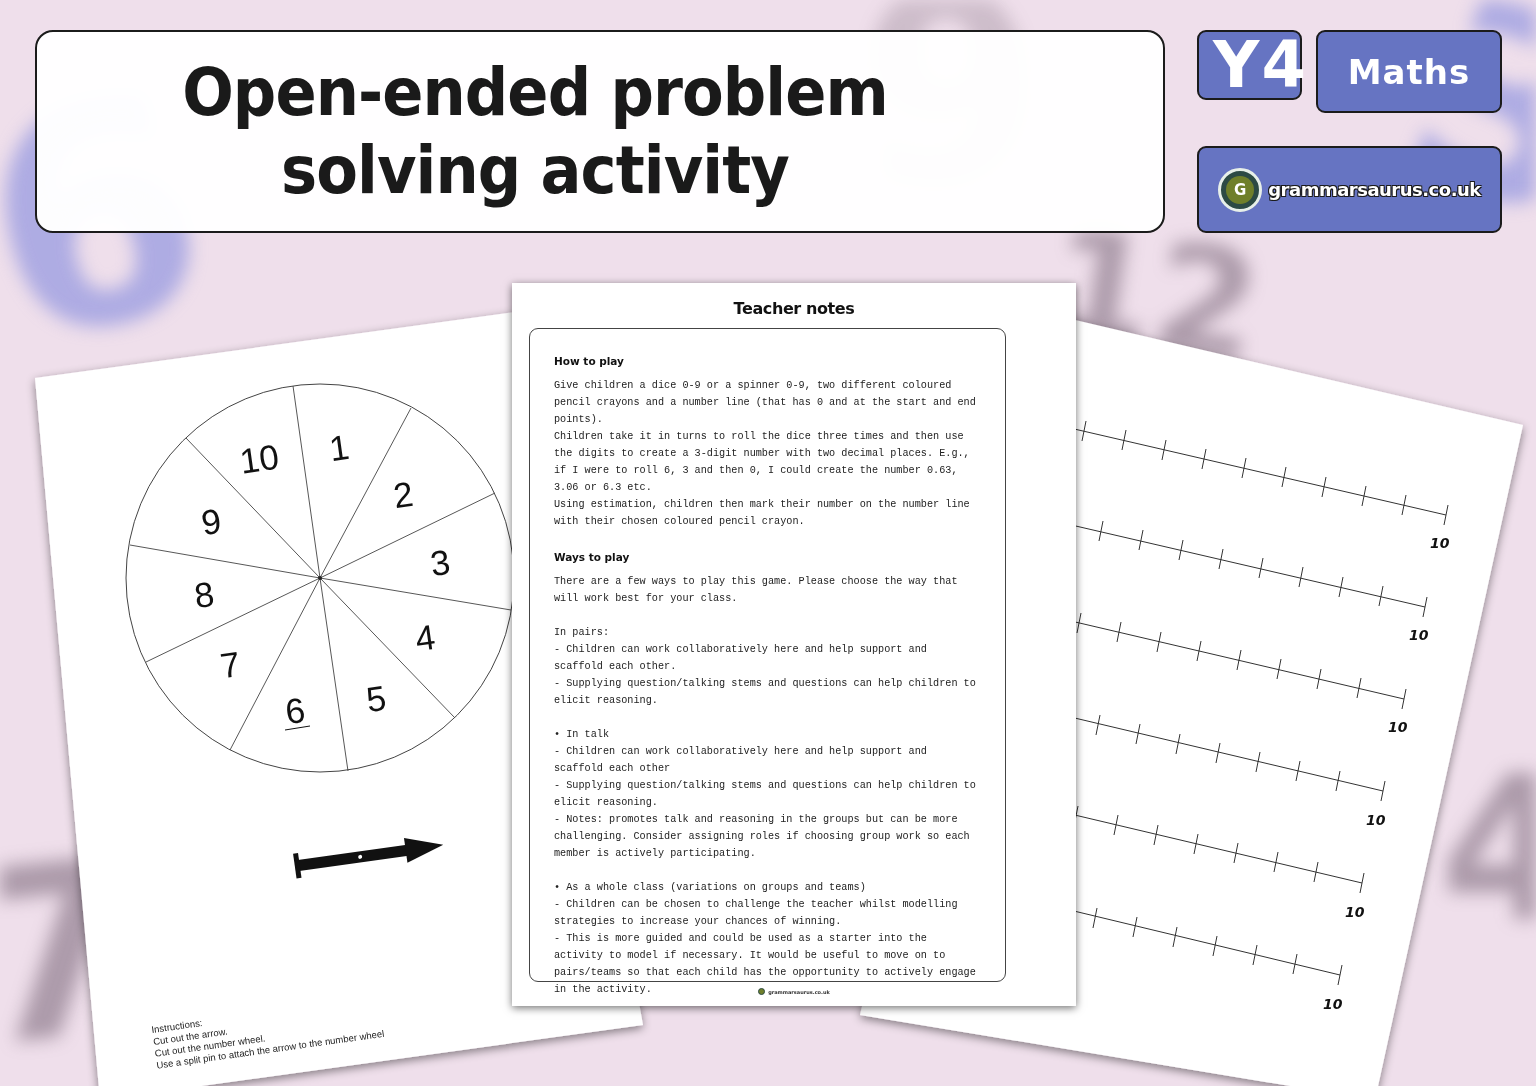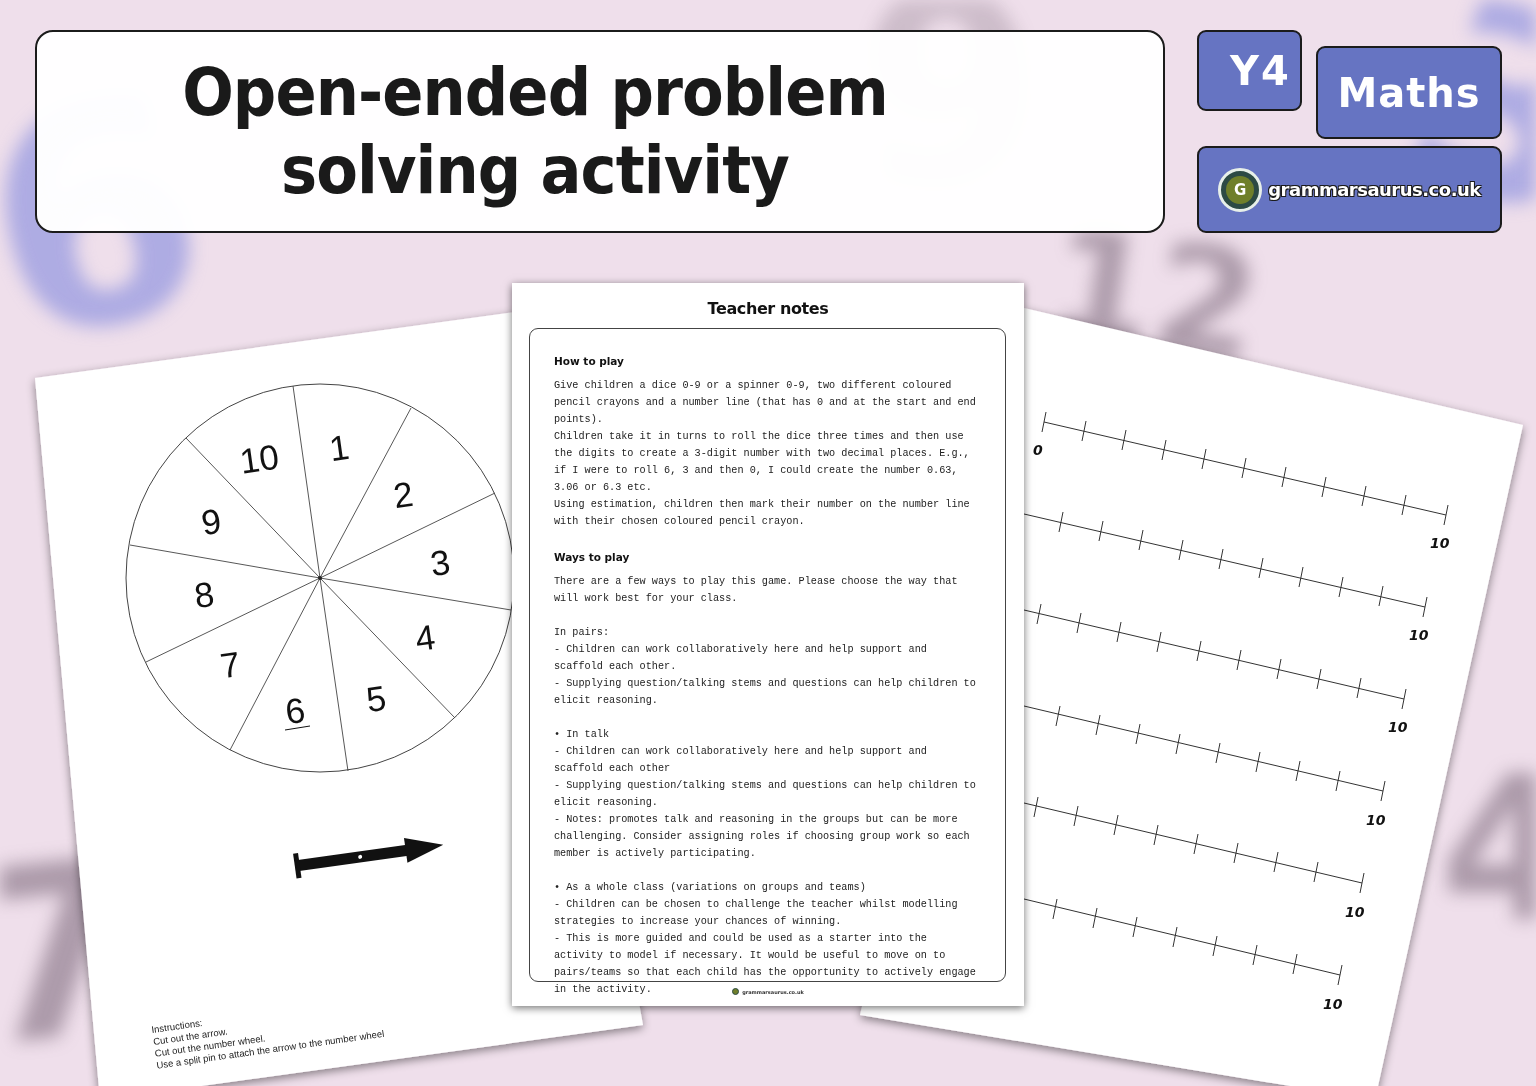--- a/index.html
+++ b/index.html
@@ -31,22 +31,22 @@
       font-family: "DejaVu Sans", sans-serif; font-weight: bold;
       font-size: 66px; line-height: 78px; text-align: center; color: #1a1a1a;
       letter-spacing: -1px; transform: scaleX(0.92);
       width: 1000px; margin-left: -130px;
     }
     .badge {
       position: absolute; background: #6674c2; border: 2px solid #1b1b1b;
       border-radius: 9px; color: #fff; display: flex; align-items: center; justify-content: center;
       font-family: "DejaVu Sans", sans-serif; font-weight: bold;
     }
-    .badge-year { left: 1197px; top: 30px; width: 105px; height: 81px; font-size: 40px; letter-spacing: 2px; padding-left: 22px; }
-    .badge-subject { left: 1316px; top: 46px; width: 186px; height: 93px; font-size: 40px; letter-spacing: 1px; }
+    .badge-year { left: 1197px; top: 30px; width: 105px; height: 70px; font-size: 64px; letter-spacing: 2px; padding-left: 22px; }
+    .badge-subject { left: 1316px; top: 30px; width: 186px; height: 83px; font-size: 34px; letter-spacing: 1px; }
     .badge-brand { left: 1197px; top: 146px; width: 305px; height: 87px; font-size: 17px; gap: 6px; }
     .brand-logo {
       width: 44px; height: 44px; border-radius: 50%; background: #2c4a44; border: 3px solid #e7efe9;
       display: flex; align-items: center; justify-content: center; position: relative;
     }
     .brand-logo .inner {
       width: 28px; height: 28px; border-radius: 50%; background: #6f7f2a;
       color: #fff; font-size: 15px; font-weight: bold; display: flex; align-items: center; justify-content: center;
     }
     .brand-text {
@@ -56,21 +56,21 @@
     }
 
     
     .sheet { position: absolute; background: #fff; }
 
     
     .left-sheet-svg, .right-sheet-svg { position: absolute; left: 0; top: 0; overflow: visible; }
 
     
     .middle-sheet {
-      left: 512px; top: 283px; width: 512px; height: 723px;
+      left: 512px; top: 283px; width: 564px; height: 723px;
       box-shadow: 0 2px 8px rgba(0,0,0,0.55);
     }
     .mid-title {
       position: absolute; left: 0; right: 0; top: 16px; text-align: center;
       font-family: "DejaVu Sans", sans-serif; font-weight: bold; font-size: 16px; color: #111;
       letter-spacing: -0.4px;
     }
     .mid-box {
       position: absolute; left: 17px; top: 45px; width: 477px; height: 654px;
       border: 1px solid #444; border-radius: 9px;

